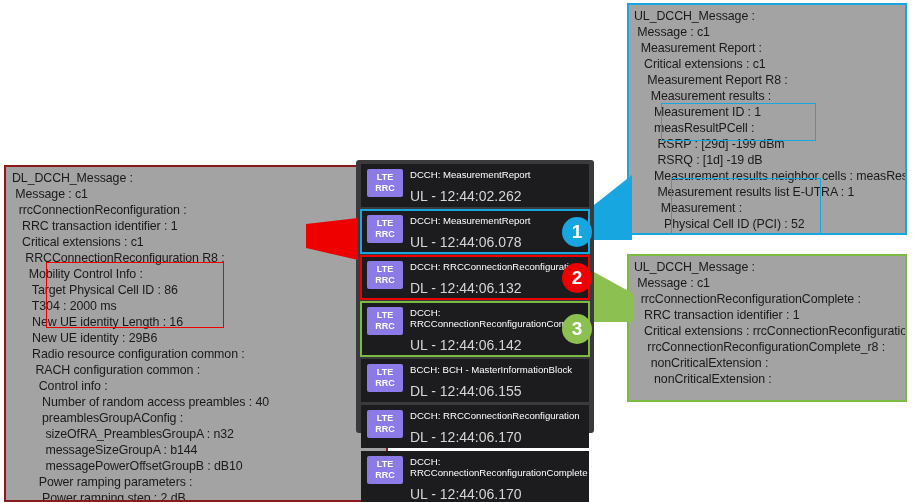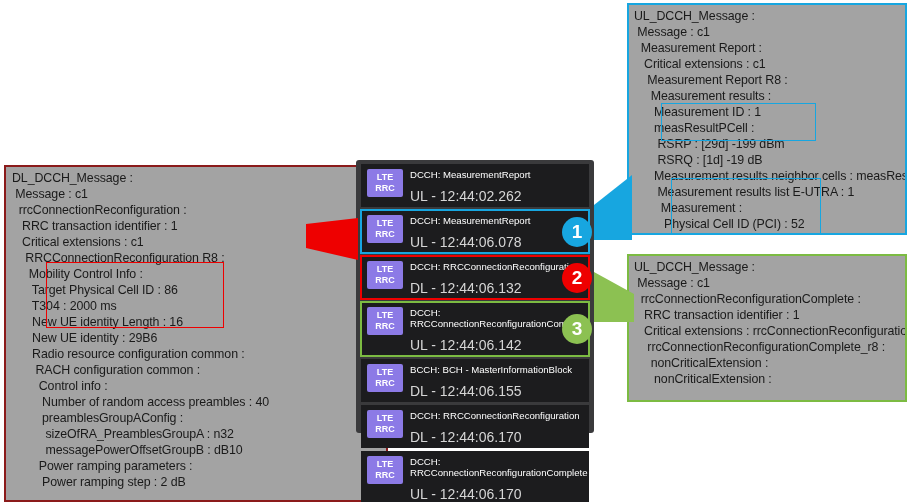--- a/index.html
+++ b/index.html
@@ -112,20 +112,21 @@
       <div class="msgline">      Target Physical Cell ID : 86</div>
       <div class="msgline">      T304 : 2000 ms</div>
       <div class="msgline">      New UE identity Length : 16</div>
       <div class="msgline">      New UE identity : 29B6</div>
       <div class="msgline">      Radio resource configuration common :</div>
       <div class="msgline">       RACH configuration common :</div>
       <div class="msgline">        Control info :</div>
       <div class="msgline">         Number of random access preambles : 40</div>
       <div class="msgline">         preamblesGroupAConfig :</div>
       <div class="msgline">          sizeOfRA_PreamblesGroupA : n32</div>
+      <div class="msgline">          messageSizeGroupA : b144</div>
       <div class="msgline">          messagePowerOffsetGroupB : dB10</div>
       <div class="msgline">        Power ramping parameters :</div>
       <div class="msgline">         Power ramping step : 2 dB</div>
     </div>
   <div id="left-highlight"></div>
 </div>
 
 <div class="panel" id="center-panel">
   <div id="center-rows">
       <div class="msg-row">

